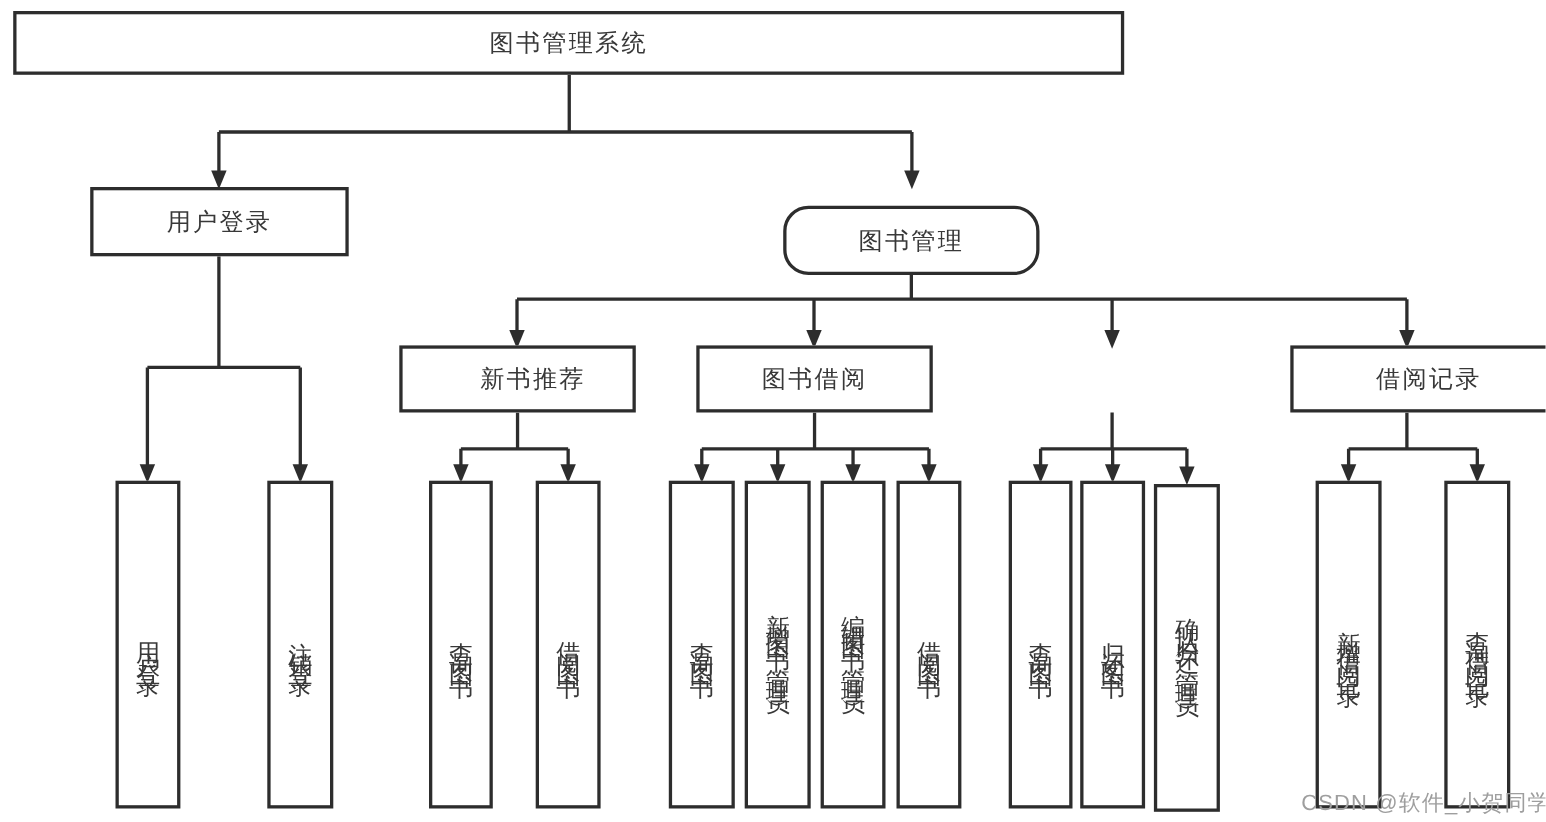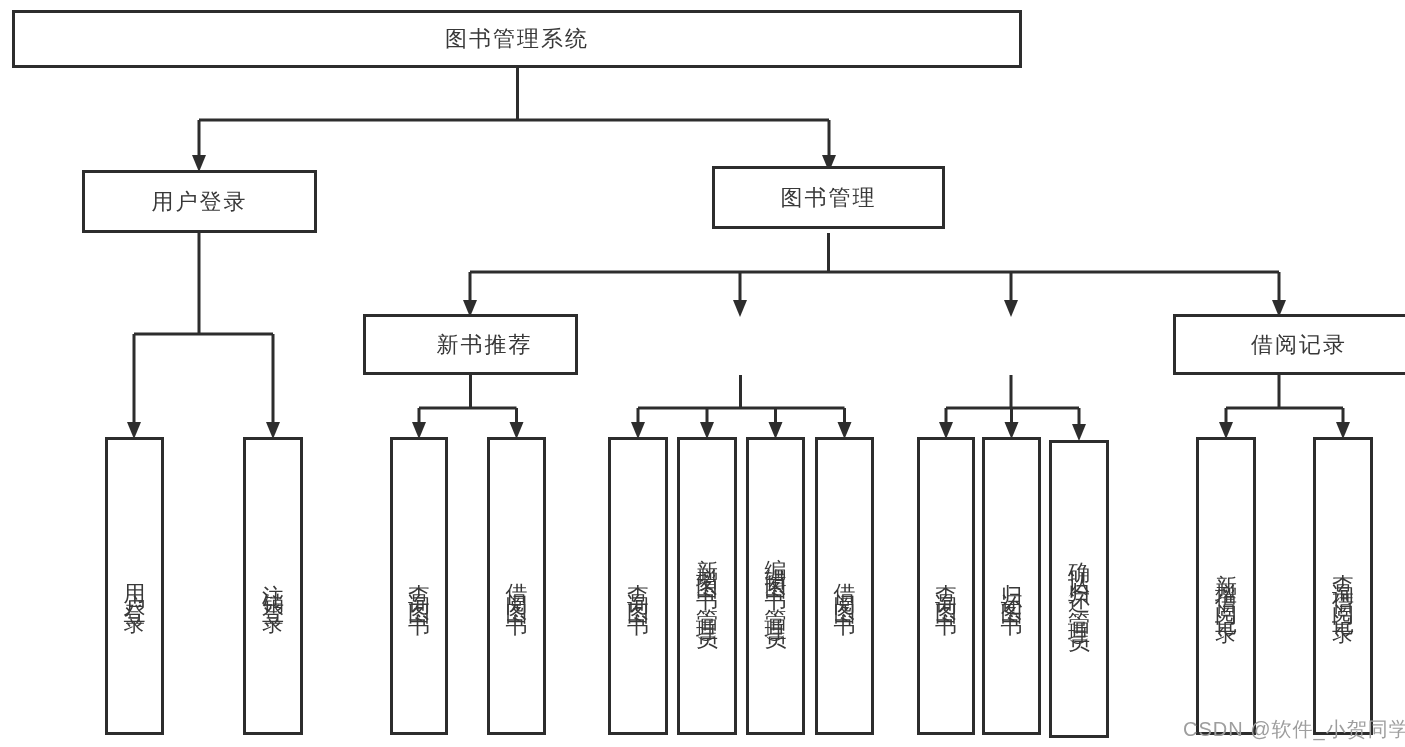--- a/index.html
+++ b/index.html
@@ -100,26 +100,29 @@
     <polygon points="1336,422 1350,422 1343,439"></polygon>
   </svg>
 
   <div class="node hnode" style="left:12px;top:10px;width:1010px;height:58px;">
     <span>图书管理系统</span>
   </div>
 
   <div class="node hnode" style="left:82px;top:170px;width:235px;height:63px;">
     <span>用户登录</span>
   </div>
-  <div class="node hnode" style="left:712px;top:166px;width:233px;height:63px;">
+  <div class="node hnode" style="left:712px;top:187px;width:233px;height:63px;border-radius:23px;">
     <span>图书管理</span>
   </div>
 
   <div class="node hnode" style="left:363px;top:314px;width:215px;height:61px;padding-left:28px;">
     <span>新书推荐</span>
+  </div>
+  <div class="node hnode" style="left:633px;top:314px;width:215px;height:61px;">
+    <span>图书借阅</span>
   </div>
   <div class="node hnode" style="left:1173px;top:314px;width:252px;height:61px;">
     <span>借阅记录</span>
   </div>
 
   <div class="node vnode" style="left:105px;top:437px;width:59px;height:298px;">
     <span>用户登录</span>
   </div>
   <div class="node vnode" style="left:243px;top:437px;width:60px;height:298px;">
     <span>注销登录</span>

